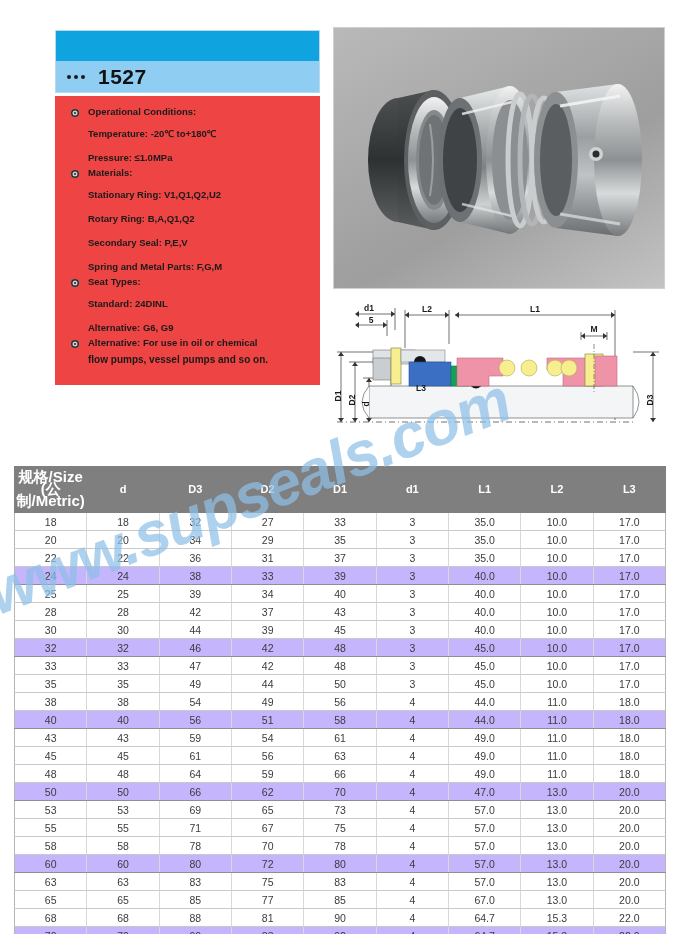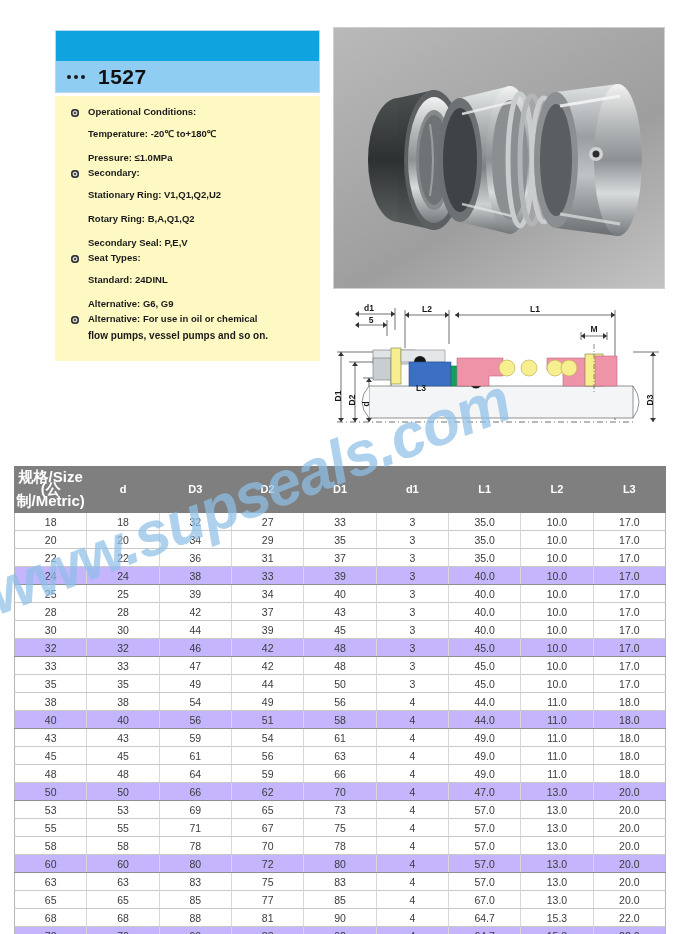--- a/index.html
+++ b/index.html
@@ -55,21 +55,21 @@
   }
   #badge-dots i{
     width:4px;height:4px;background:#1b1b1b;border-radius:50%;display:block;
   }
   #badge-code{
     font-size:21px;font-weight:bold;color:#111;letter-spacing:.5px;
   }
   #spec-box{
     margin-top:3px;
     width:265px;
-    background:#fef9c3;
+    background:#ef4444;
     padding:10px 0 16px 0;
     box-sizing:border-box;
   }
   .spec-group{margin-bottom:1px;}
   .spec-head{
     display:flex;align-items:flex-start;
     padding-left:16px;
     margin-bottom:3px;
   }
   .bullet{
@@ -174,25 +174,26 @@
           <span class="bullet"></span>
           <span class="spec-head-text">Operational Conditions:</span>
         </div>
         <div class="spec-line">Temperature: -20℃ to+180℃</div>
         <div class="spec-line">Pressure: ≤1.0MPa</div>
       </div>
 
       <div class="spec-group">
         <div class="spec-head">
           <span class="bullet"></span>
-          <span class="spec-head-text">Secondary:</span>
+          <span class="spec-head-text">Materials:</span>
         </div>
         <div class="spec-line">Stationary Ring: V1,Q1,Q2,U2</div>
         <div class="spec-line">Rotary Ring: B,A,Q1,Q2</div>
         <div class="spec-line">Secondary Seal: P,E,V</div>
+        <div class="spec-line">Spring and Metal Parts: F,G,M</div>
       </div>
 
       <div class="spec-group">
         <div class="spec-head">
           <span class="bullet"></span>
           <span class="spec-head-text">Seat Types:</span>
         </div>
         <div class="spec-line">Standard: 24DINL</div>
         <div class="spec-line">Alternative:  G6,        G9</div>
       </div>

